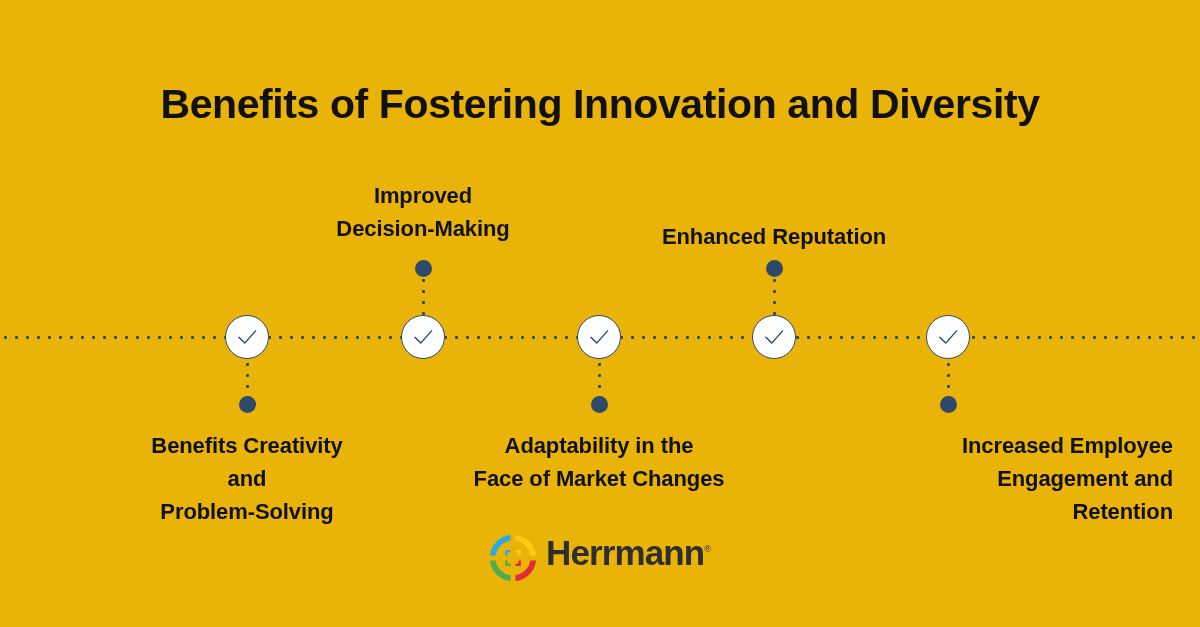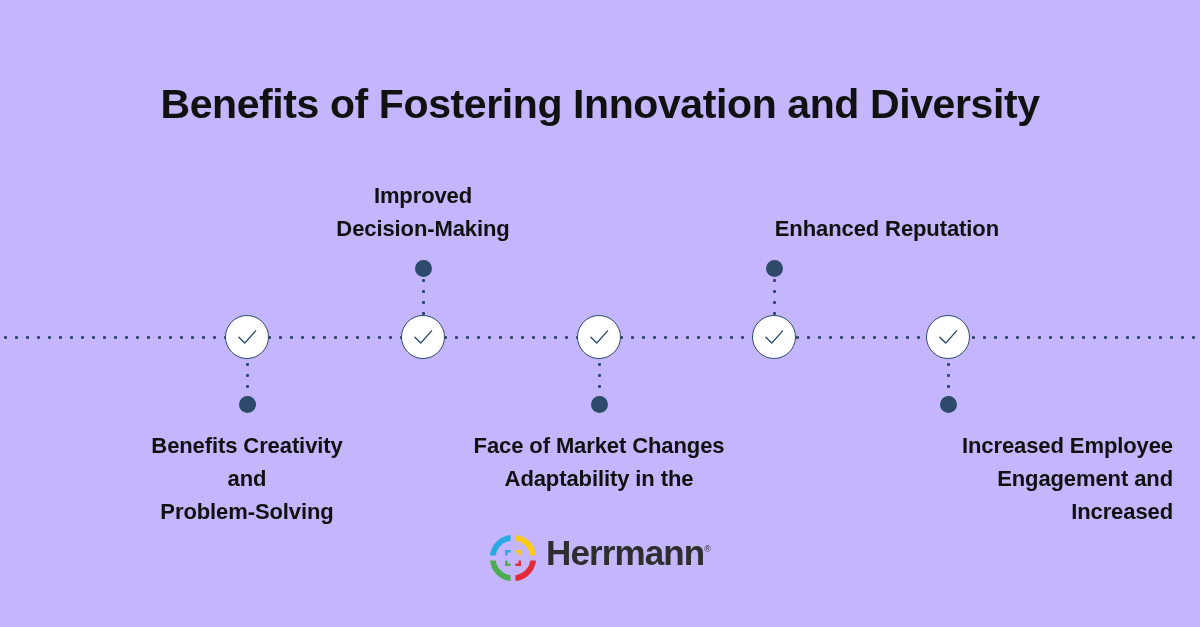--- a/index.html
+++ b/index.html
@@ -9,21 +9,21 @@
     background: #ffffff;
   }
   body {
     font-family: "Liberation Sans", sans-serif;
     -webkit-font-smoothing: antialiased;
   }
   #canvas {
     position: relative;
     width: 1200px;
     height: 627px;
-    background: #c4b5fd;
+    background: #eab308;
     overflow: hidden;
   }
 
   
   .title {
     position: absolute;
     left: 0;
     top: 82px;
     width: 1200px;
     text-align: center;
@@ -170,44 +170,44 @@
         <div>Decision-Making</div>
       </div>
       <div class="stem" style="left: 599px; top: 359px; height: 38.5px;"></div>
       <div class="enddot" style="left: 599px; top: 404px; background: rgb(45, 74, 107);"></div>
       <div class="node" style="left: 599px; top: 337px; border-color: rgb(45, 74, 107);">
         <svg viewBox="0 0 44 44">
           <path d="M13.5 22.2 L19.6 28.4 L31.0 15.6" fill="none" stroke="#2d4a6b" stroke-width="1.5" stroke-linecap="round" stroke-linejoin="round"></path>
         </svg>
       </div>
       <div class="caption" style="left: 374px; width: 450px; color: rgb(17, 17, 17); top: 428.5px;">
+        <div>Adaptability in the</div>
         <div>Face of Market Changes</div>
-        <div>Adaptability in the</div>
       </div>
       <div class="stem" style="left: 774px; top: 274.5px; height: 40.5px;"></div>
       <div class="enddot" style="left: 774px; top: 268px; background: rgb(45, 74, 107);"></div>
       <div class="node" style="left: 774px; top: 337px; border-color: rgb(45, 74, 107);">
         <svg viewBox="0 0 44 44">
           <path d="M13.5 22.2 L19.6 28.4 L31.0 15.6" fill="none" stroke="#2d4a6b" stroke-width="1.5" stroke-linecap="round" stroke-linejoin="round"></path>
         </svg>
       </div>
-      <div class="caption above" style="left: 549px; width: 450px; color: rgb(17, 17, 17); top: 245px; text-align: right;">
+      <div class="caption above" style="left: 549px; width: 450px; color: rgb(17, 17, 17); top: 253px;">
         <div>Enhanced Reputation</div>
       </div>
       <div class="stem" style="left: 948px; top: 359px; height: 38.5px;"></div>
       <div class="enddot" style="left: 948px; top: 404px; background: rgb(45, 74, 107);"></div>
       <div class="node" style="left: 948px; top: 337px; border-color: rgb(45, 74, 107);">
         <svg viewBox="0 0 44 44">
           <path d="M13.5 22.2 L19.6 28.4 L31.0 15.6" fill="none" stroke="#2d4a6b" stroke-width="1.5" stroke-linecap="round" stroke-linejoin="round"></path>
         </svg>
       </div>
       <div class="caption" style="left: 723px; width: 450px; color: rgb(17, 17, 17); top: 428.5px; text-align: right;">
         <div>Increased Employee</div>
         <div>Engagement and</div>
-        <div>Increased</div>
+        <div>Retention</div>
       </div>
     </div>
 
   <div class="logo">
     <svg class="logo-mark" viewBox="0 0 100 100">
       <g id="logo-quadrants">
           <path d="M 2 45 A 48 48 0 0 1 45 2 L 45 14 A 36 36 0 0 0 14 45 Z" fill="#29abe2"></path>
           <path d="M 45 33.5 L 33.5 33.5 L 33.5 45 L 38.5 45 L 38.5 38.5 L 45 38.5 Z" fill="#29abe2"></path>
           <path d="M 98 45 A 48 48 0 0 0 55 2 L 55 14 A 36 36 0 0 1 86 45 Z" fill="#fbcb16"></path>
           <path d="M 55 33.5 L 66.5 33.5 L 66.5 45 L 61.5 45 L 61.5 38.5 L 55 38.5 Z" fill="#fbcb16"></path>

